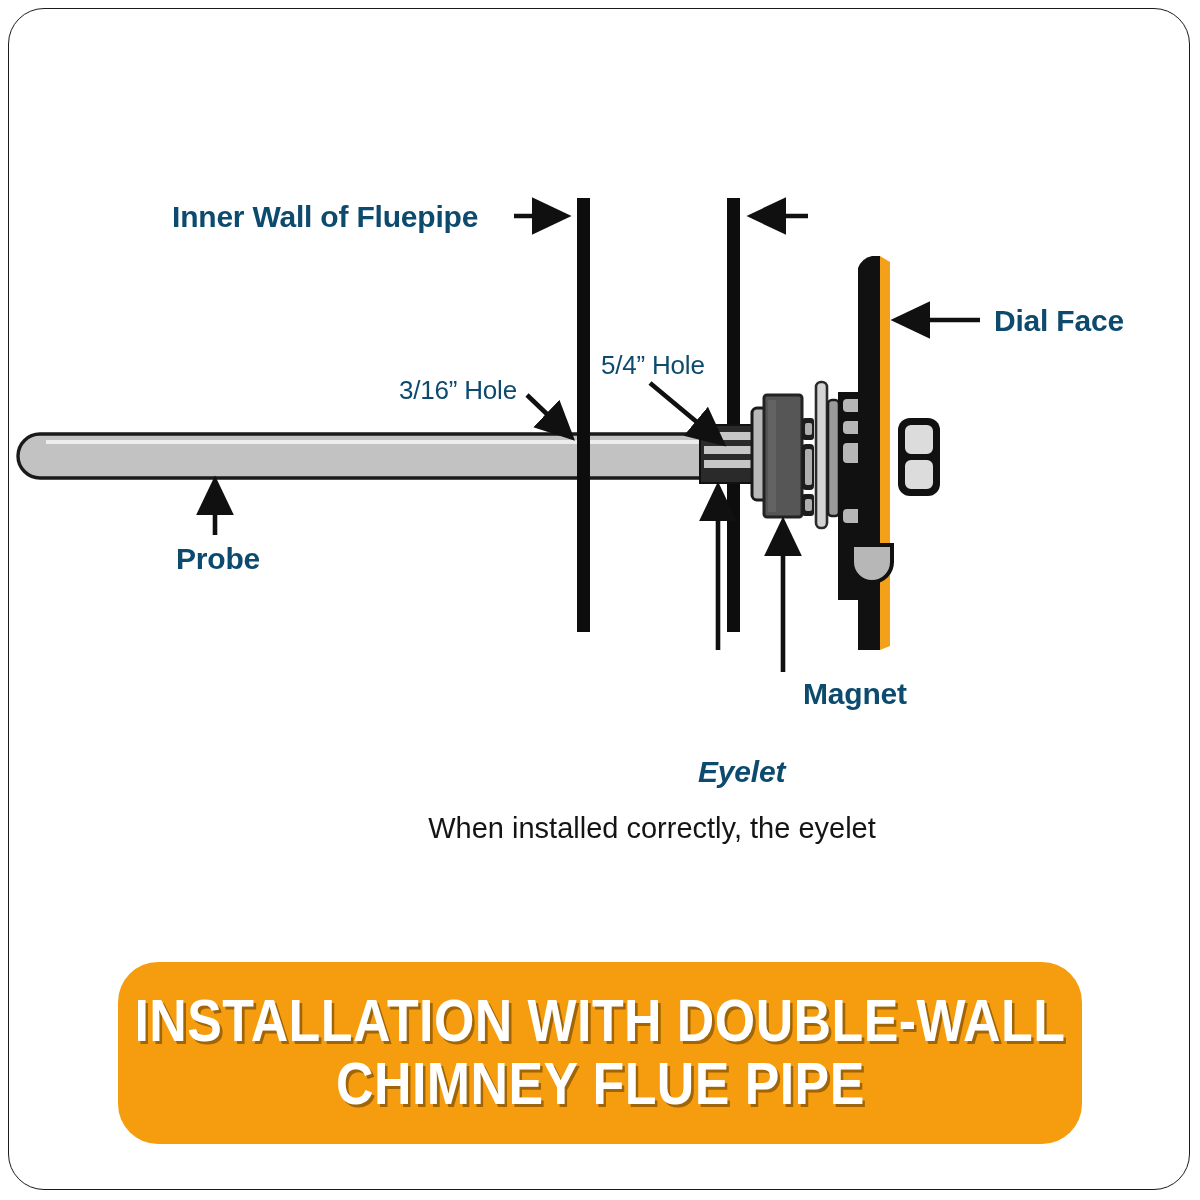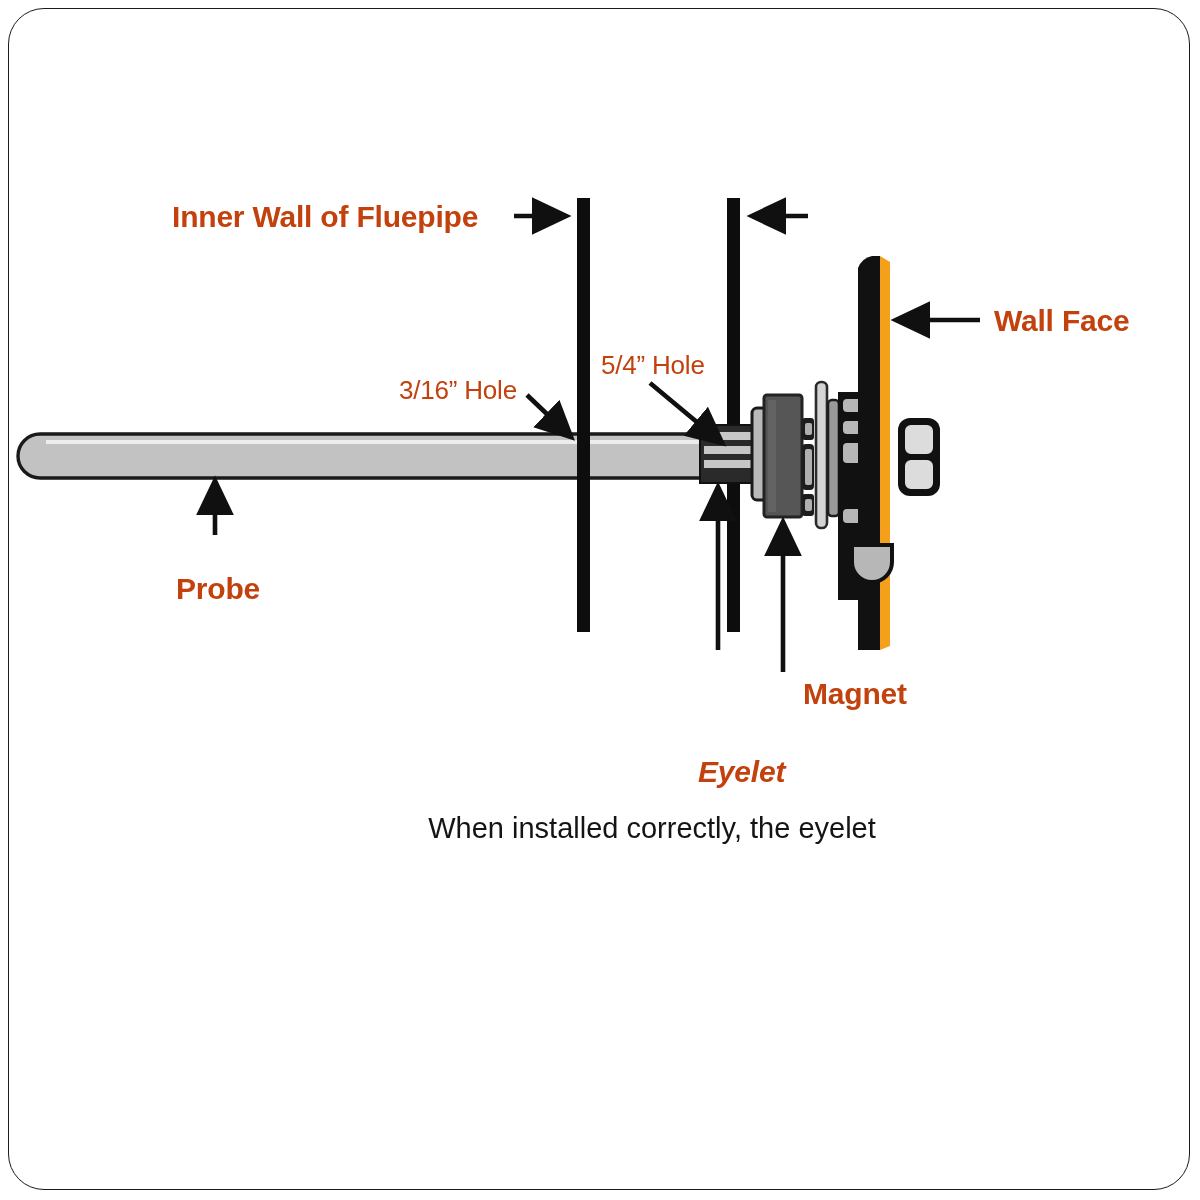--- a/index.html
+++ b/index.html
@@ -5,21 +5,21 @@
   html,body{margin:0;padding:0;background:#ffffff;}
   body{width:1200px;height:1200px;font-family:"Liberation Sans",sans-serif;overflow:hidden;}
   #card{
     position:absolute; left:8px; top:8px; width:1182px; height:1182px;
     box-sizing:border-box; background:#fff; border:1.6px solid #1b1b1b;
     border-radius:36px;
   }
   #stage{position:absolute;left:0;top:0;width:1200px;height:1200px;}
   svg{position:absolute;left:0;top:0;}
   .lbl{
-    position:absolute; color:#c2410c; font-weight:700;
+    position:absolute; color:#0c4a6e; font-weight:700;
     font-family:"Liberation Sans",sans-serif; white-space:nowrap;
     letter-spacing:-0.2px;
   }
   .lbl-big{font-size:30px;}
   .lbl-thin{font-weight:400;font-size:26px;}
   .note{
     position:absolute; left:12px; width:1200px; text-align:center;
     font-size:29px; font-weight:400; color:#141414; line-height:1.28;
     font-family:"Liberation Sans",sans-serif;
     padding-left:40px;
@@ -116,28 +116,32 @@
       <line x1="650" y1="383" x2="722" y2="443"></line>
       <line x1="215" y1="535" x2="215" y2="481"></line>
       <line x1="718" y1="650" x2="718" y2="487"></line>
       <line x1="783" y1="672" x2="783" y2="522"></line>
     </g>
   </svg>
 
   <div class="lbl lbl-big" style="left:172px;top:200px;">Inner Wall of Fluepipe</div>
 
 
-  <div class="lbl lbl-big" style="left:994px;top:304px;">Wall Face</div>
+  <div class="lbl lbl-big" style="left:994px;top:304px;">Dial Face</div>
 
   <div class="lbl lbl-thin" style="left:399px;top:375px;">3/16” Hole</div>
 
   <div class="lbl lbl-thin" style="left:601px;top:350px;">5/4” Hole</div>
 
-  <div class="lbl lbl-big" style="left:176px;top:542px;margin-top:30px;">Probe</div>
+  <div class="lbl lbl-big" style="left:176px;top:542px;">Probe</div>
 
   <div class="lbl lbl-big" style="left:767px;top:677px;margin-left:36px;">Magnet</div>
 
   <div class="lbl lbl-big" style="left:698px;top:755px;font-style:italic;">Eyelet</div>
 
   <div class="note" style="top:810px;">When installed correctly, the eyelet</div>
 
+  <div id="banner">
+    <div>INSTALLATION WITH DOUBLE-WALL</div>
+    <div>CHIMNEY FLUE PIPE</div>
+  </div>
 
 </div>
 
 </body></html>

